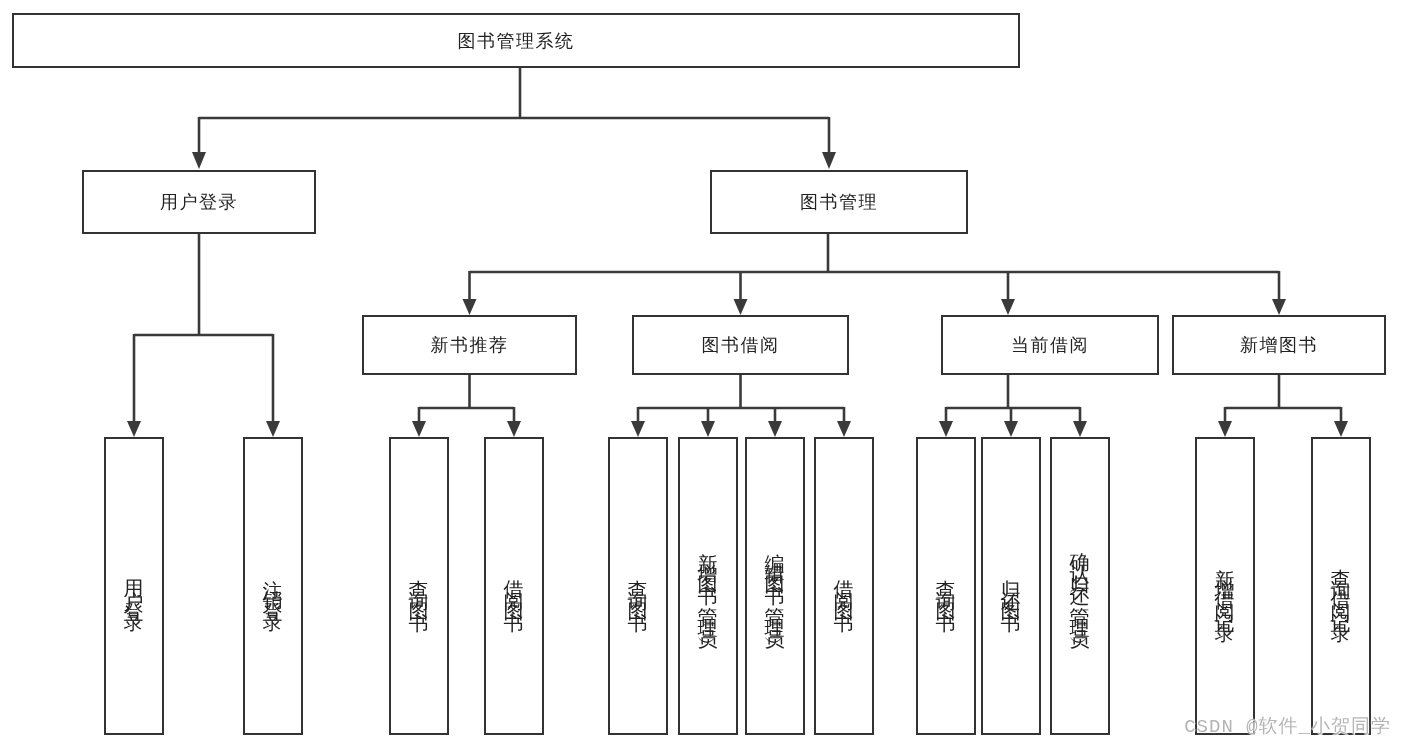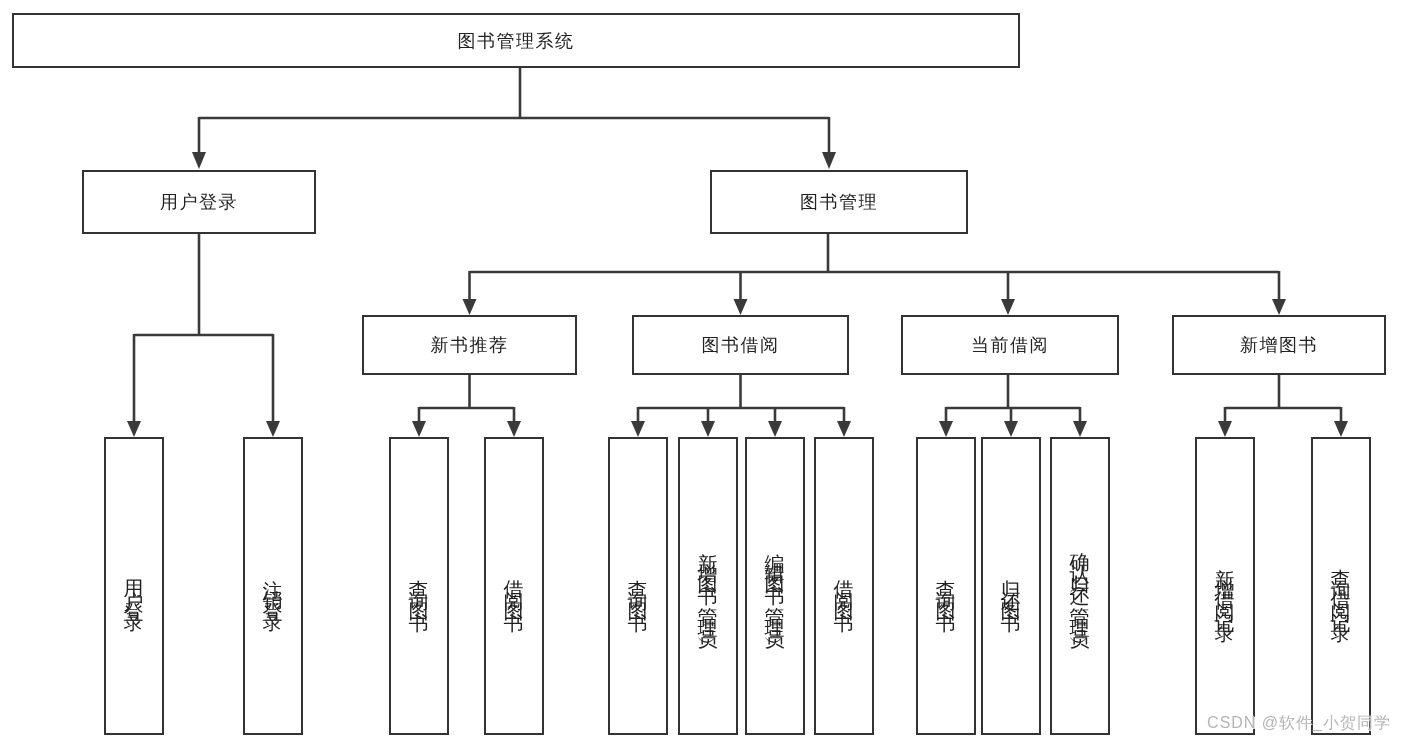--- a/index.html
+++ b/index.html
@@ -20,24 +20,25 @@
   .node.h span{
     font-size:18px;letter-spacing:1.5px;color:var(--text,#222222);white-space:nowrap;
   }
   .node.v span{
     writing-mode:vertical-rl;text-orientation:mixed;
     font-size:20px;letter-spacing:11px;line-height:1;
     color:var(--text,#222222);
   }
   .watermark{
     position:absolute;top:713px;right:14px;z-index:5;
-    font-size:16px;letter-spacing:1px;
+    font-size:19px;letter-spacing:1px;
     color:var(--watermark,#b5b5b5);
     text-shadow:0 0 2px #ffffff,1px 1px 0 rgba(255,255,255,.8);
     white-space:nowrap;
+    font-family:Liberation Mono, monospace;
   }
 </style>
 </head>
 <body>
 
 <div class="stage">
 
   <svg class="wires" width="1405" height="747" viewBox="0 0 1405 747" xmlns="http://www.w3.org/2000/svg">
 
     <path d="M520 67 V118"></path>
@@ -110,21 +111,21 @@
   <div class="node h" style="left:710px;top:170px;width:258px;height:64px">
     <span>图书管理</span>
   </div>
 
   <div class="node h" style="left:632px;top:315px;width:217px;height:60px">
     <span>图书借阅</span>
   </div>
   <div class="node h" style="left:362px;top:315px;width:215px;height:60px">
     <span>新书推荐</span>
   </div>
-  <div class="node h" style="left:901px;top:315px;width:218px;height:60px">
+  <div class="node h" style="left:941px;top:315px;width:218px;height:60px">
     <span>当前借阅</span>
   </div>
   <div class="node h" style="left:1172px;top:315px;width:214px;height:60px">
     <span>新增图书</span>
   </div>
 
   <div class="node v" style="left:104px;top:437px;width:60px;height:298px">
     <span>用户登录</span>
   </div>
   <div class="node v" style="left:243px;top:437px;width:60px;height:298px">

